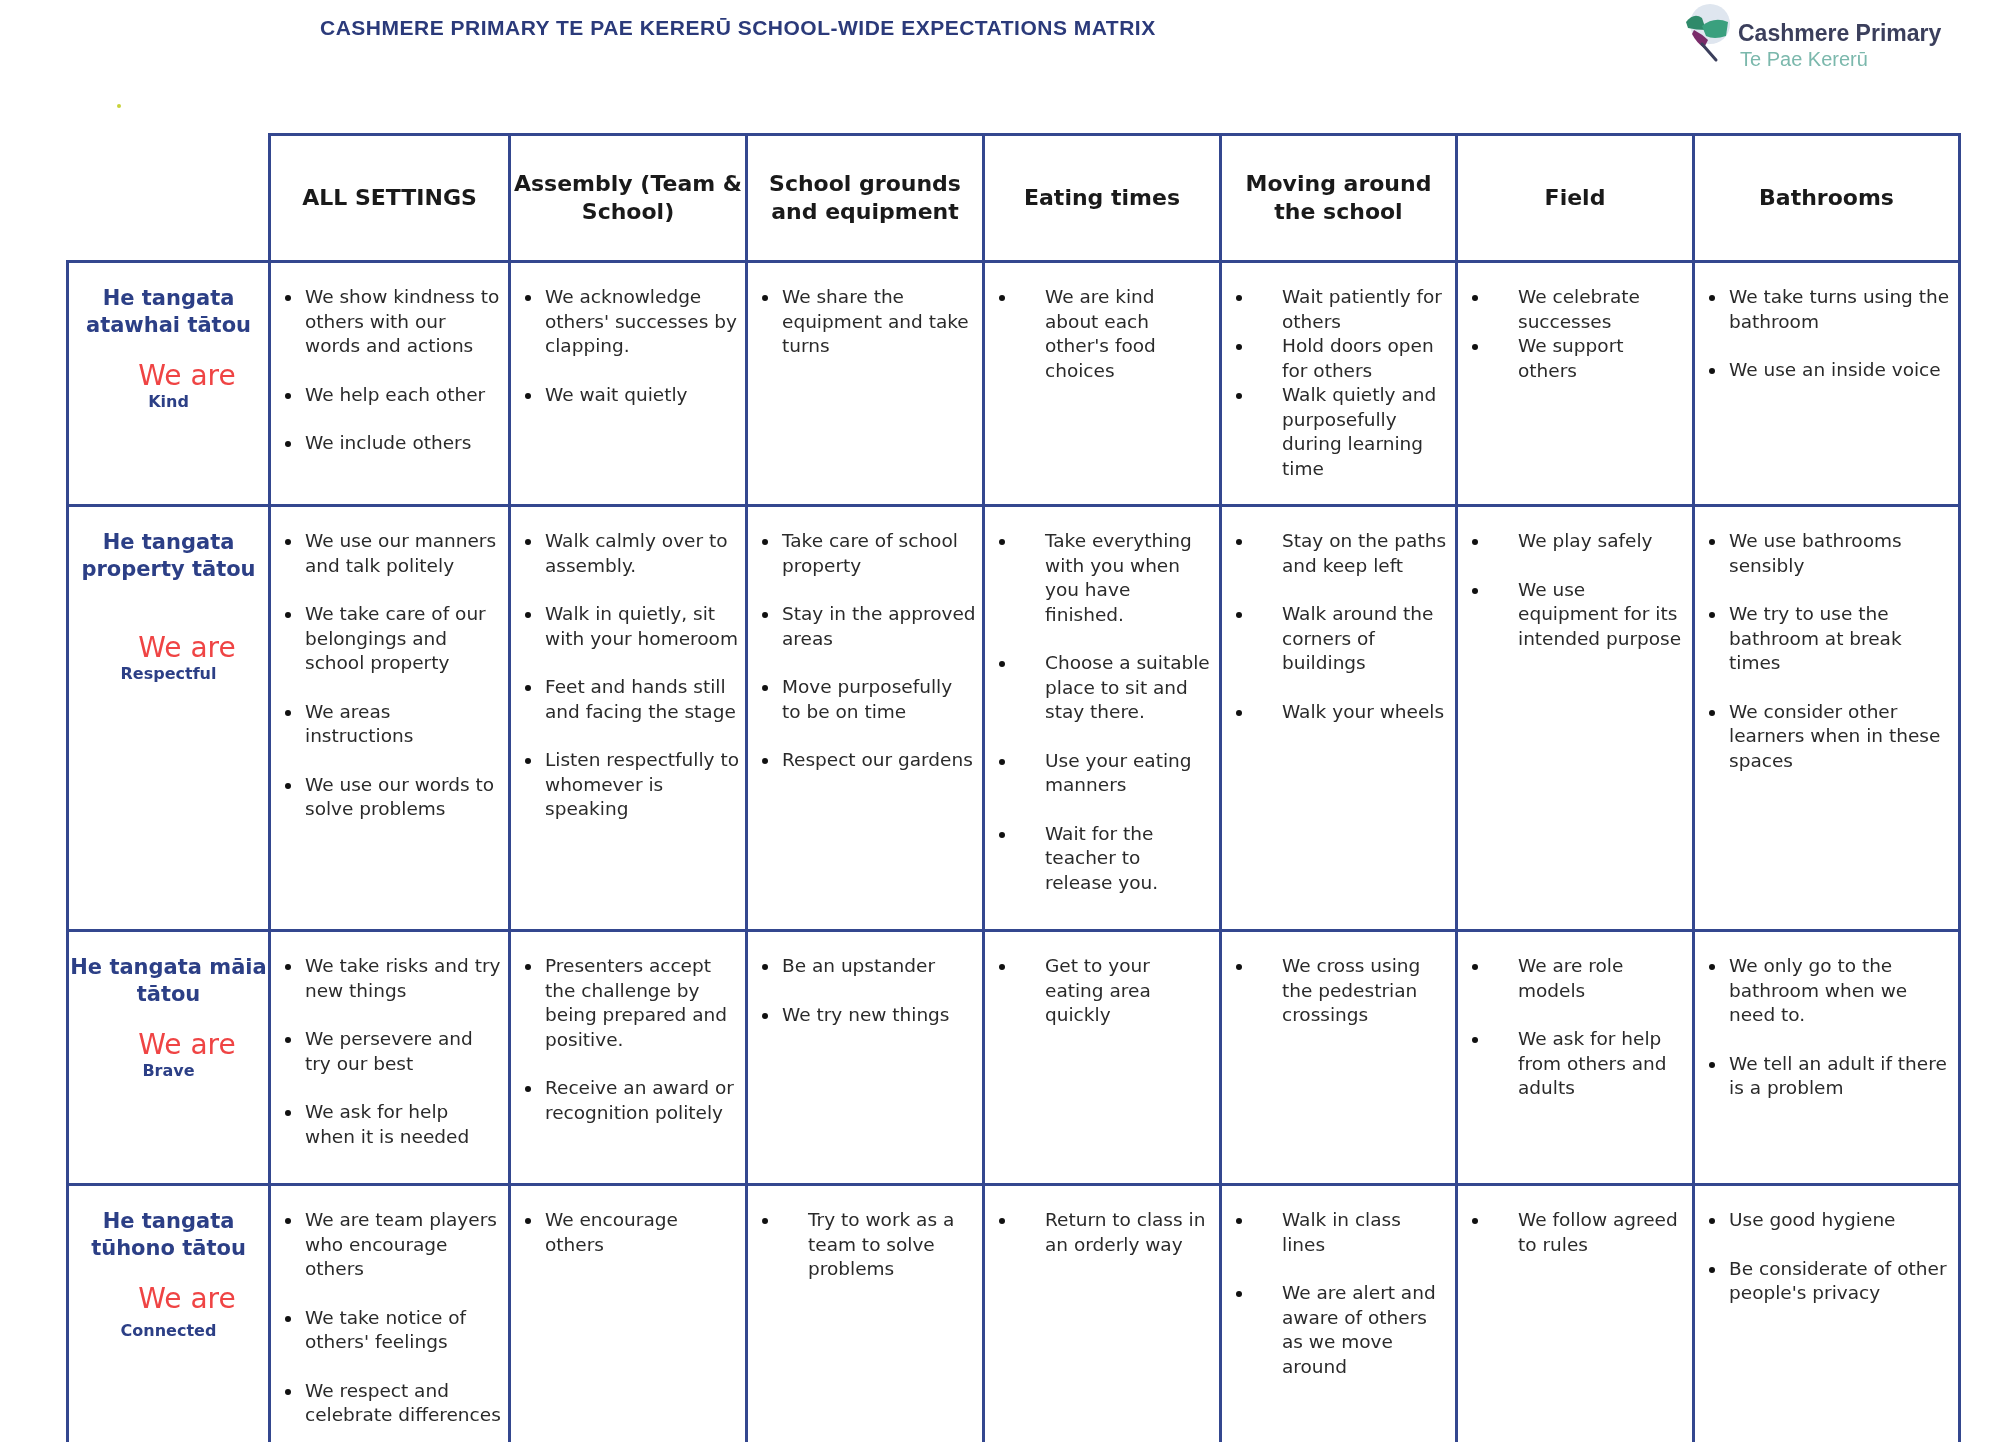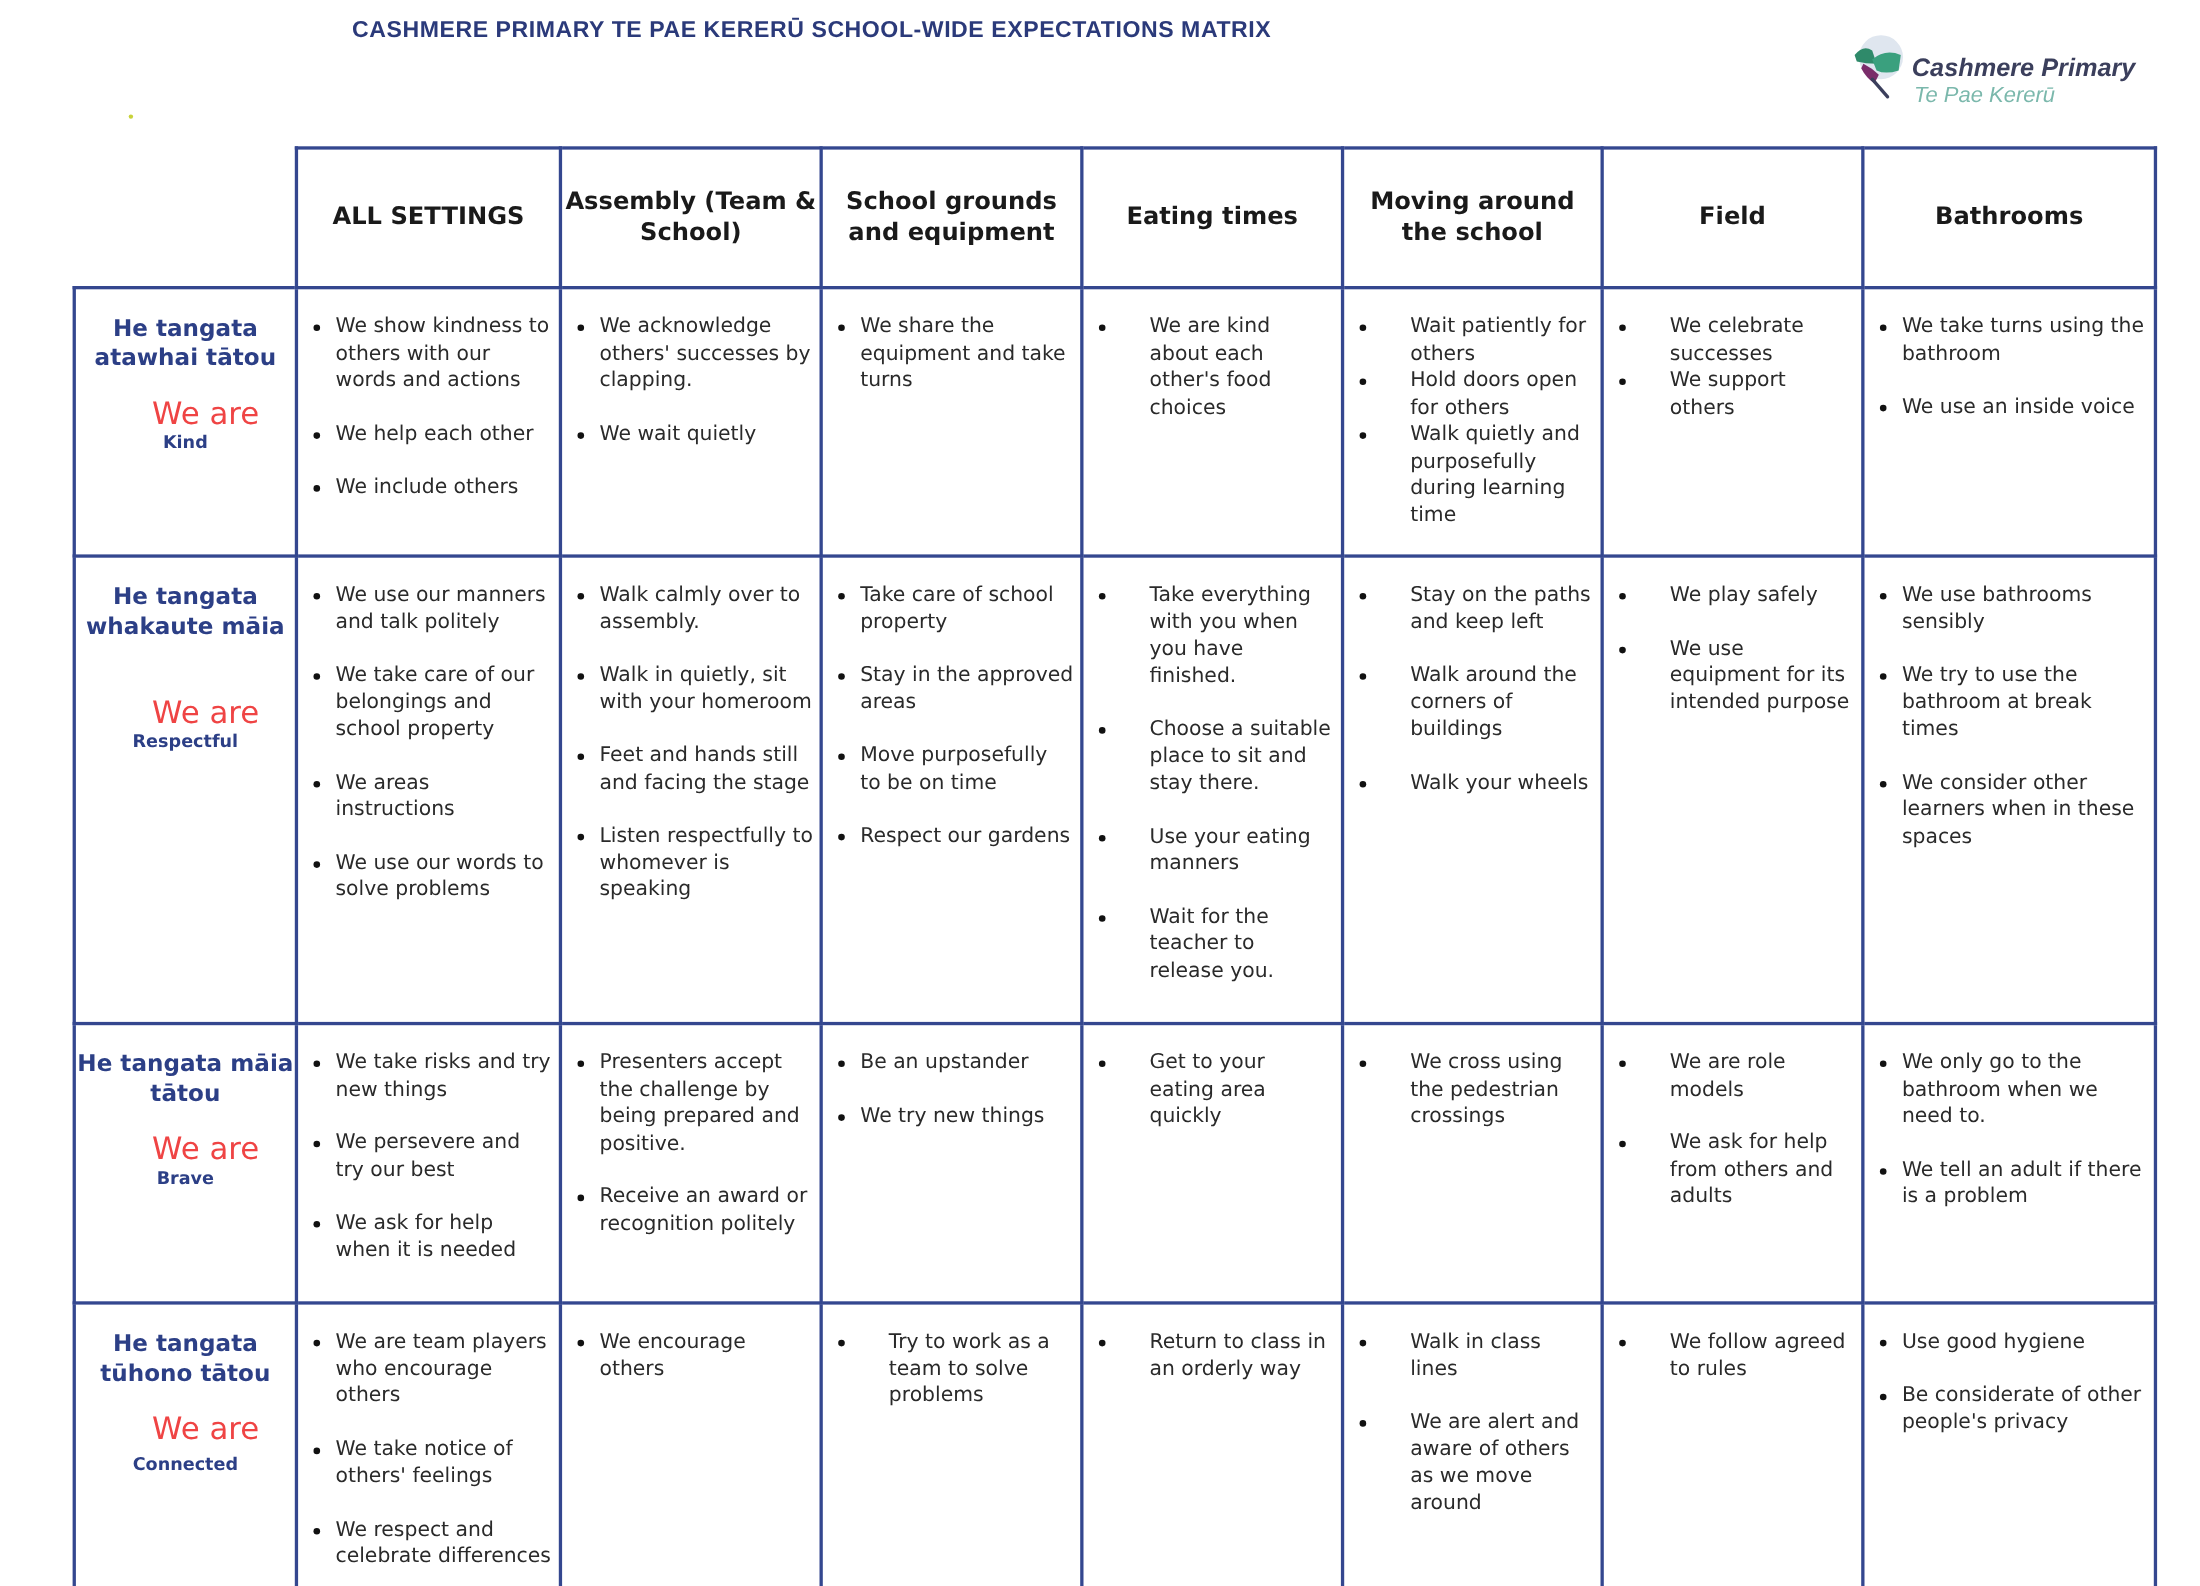--- a/index.html
+++ b/index.html
@@ -6,21 +6,21 @@
   body {
     width: 2000px; height: 1442px; background: #ffffff; position: relative; overflow: hidden;
     font-family: "DejaVu Sans", "Liberation Sans", sans-serif; color: #1e1e1e;
   }
   .title {
     position: absolute; left: 320px; top: 16px; width: 1300px;
     font-family: "Liberation Sans", sans-serif; font-weight: 700; font-size: 21px;
     letter-spacing: 0.5px; color: #2b3a7a; white-space: nowrap;
   }
   .speck { position: absolute; left: 117px; top: 104px; width: 4px; height: 4px; border-radius: 50%; background: #c8d23a; }
-  .logo { position: absolute; left: 1680px; top: 28px; width: 290px; height: 80px; font-style: italic; }
+  .logo { position: absolute; left: 1680px; top: 0; width: 290px; height: 80px; }
   .logo svg { position: absolute; left: 0; top: 0; }
   .logo-name { position: absolute; left: 58px; top: 20px; font-family: "Liberation Sans", sans-serif; font-weight: 700; font-size: 23px; color: #3b3f5c; white-space: nowrap; }
   .logo-sub { position: absolute; left: 60px; top: 48px; font-family: "Liberation Sans", sans-serif; font-size: 20px; color: #7bb8ac; white-space: nowrap; }
 
   .matrix {
     position: absolute; left: 66px; top: 133px;
     border-collapse: collapse; table-layout: fixed;
   }
   .matrix td, .matrix th {
     border: 3px solid #34478f; vertical-align: top; padding: 0; background: #ffffff;
@@ -133,21 +133,21 @@
       <td>
           <ul class="items">
         <li>We take turns using the bathroom</li>
         <li>We use an inside voice</li>
           </ul>
         </td>
     </tr>
 
     <tr style="height:386px">
       <td class="rowhead">
-        <div class="maori">He tangata whakaute māia</div>
+        <div class="maori">He tangata property tātou</div>
         <div class="weare" style="margin-top:52px">We are</div>
         <div class="value">Respectful</div>
       </td>
       <td>
           <ul class="items">
         <li>We use our manners and talk politely</li>
         <li>We take care of our belongings and school property</li>
         <li>We areas instructions</li>
         <li>We use our words to solve problems</li>
           </ul>

